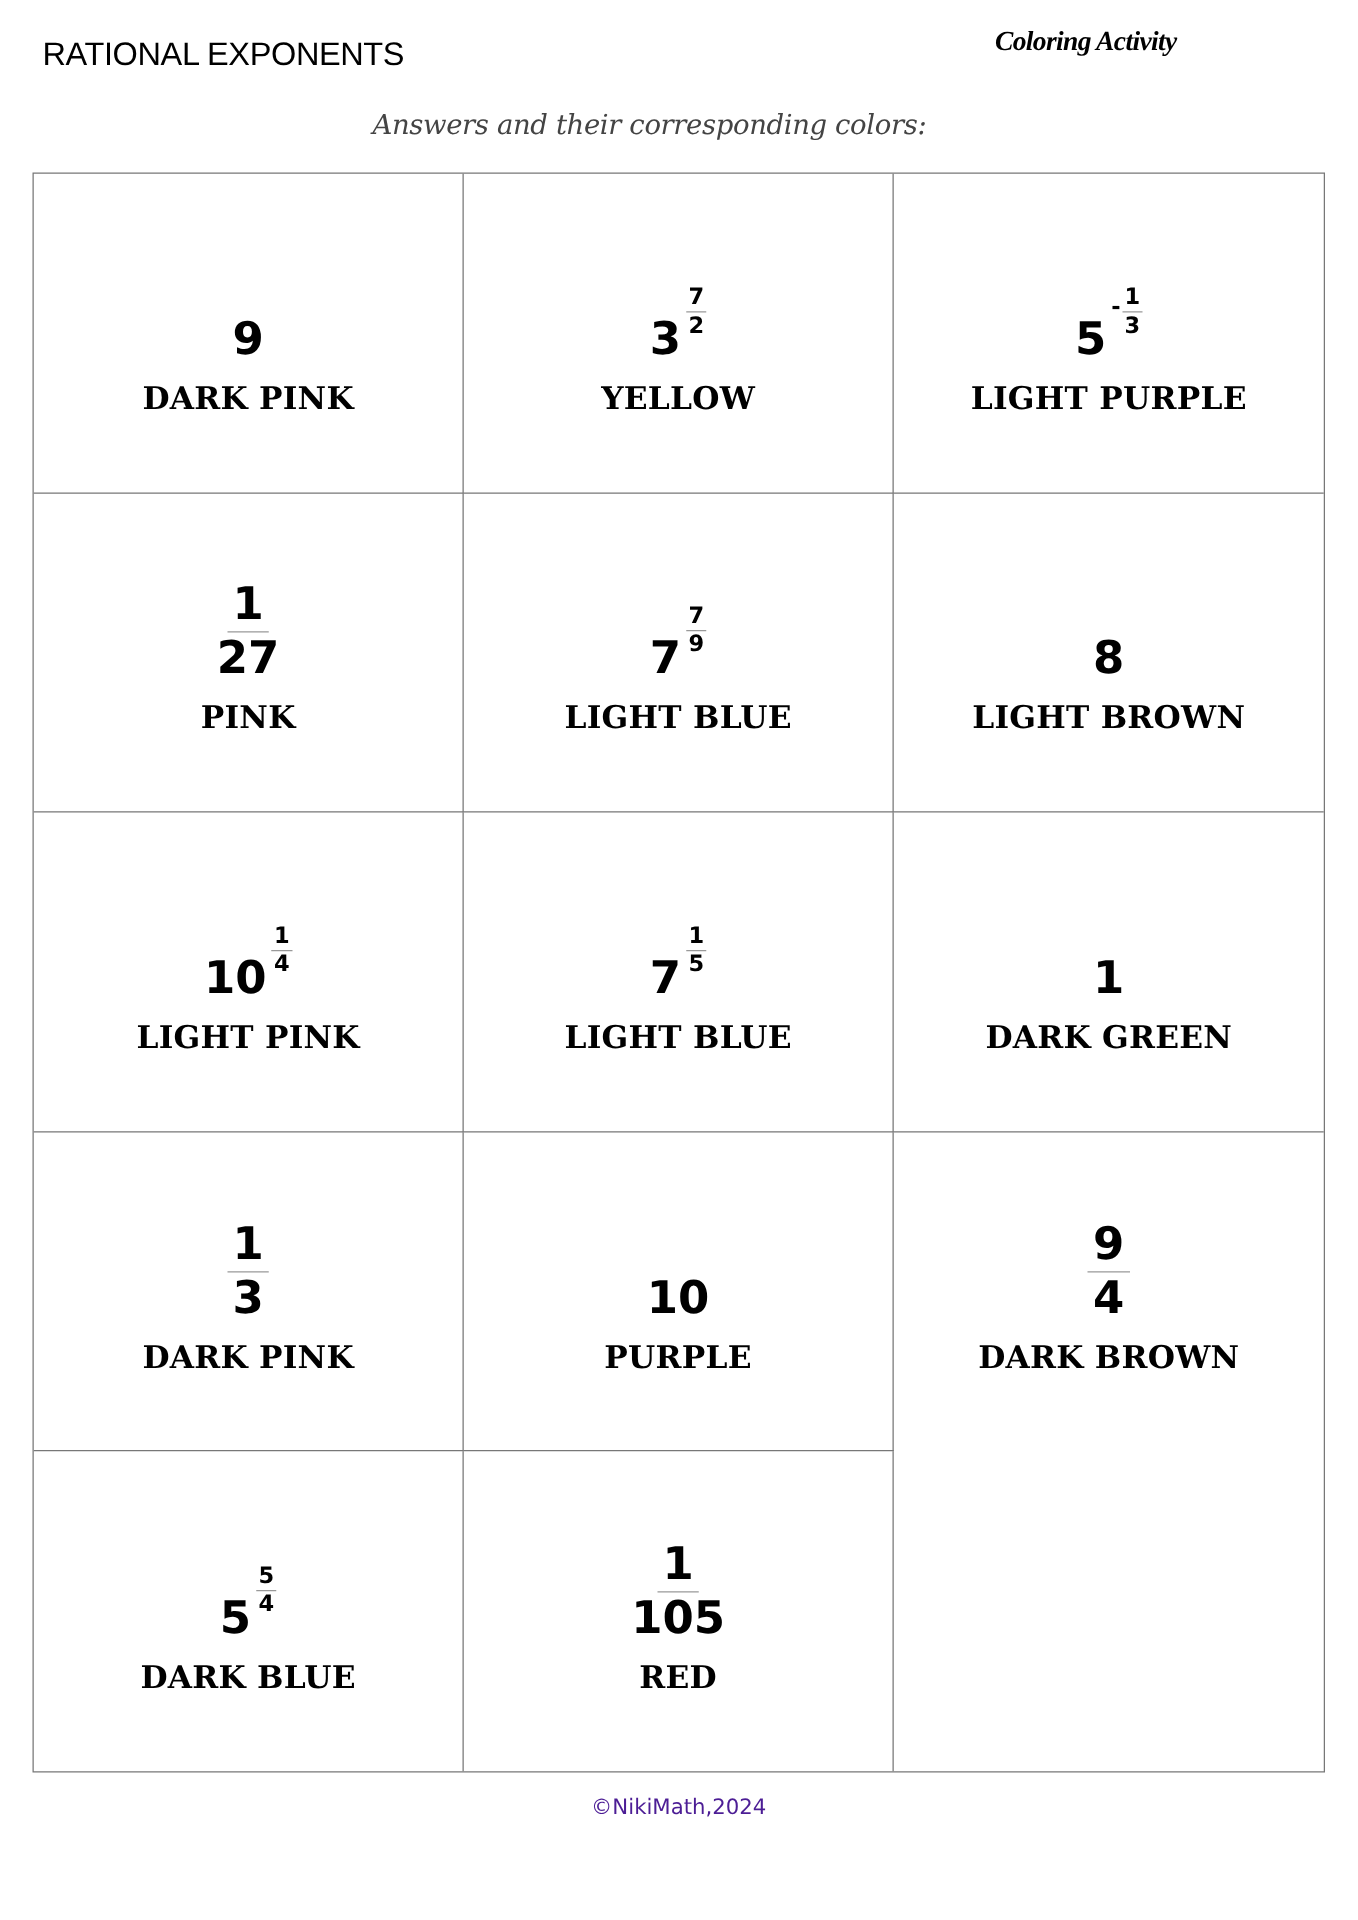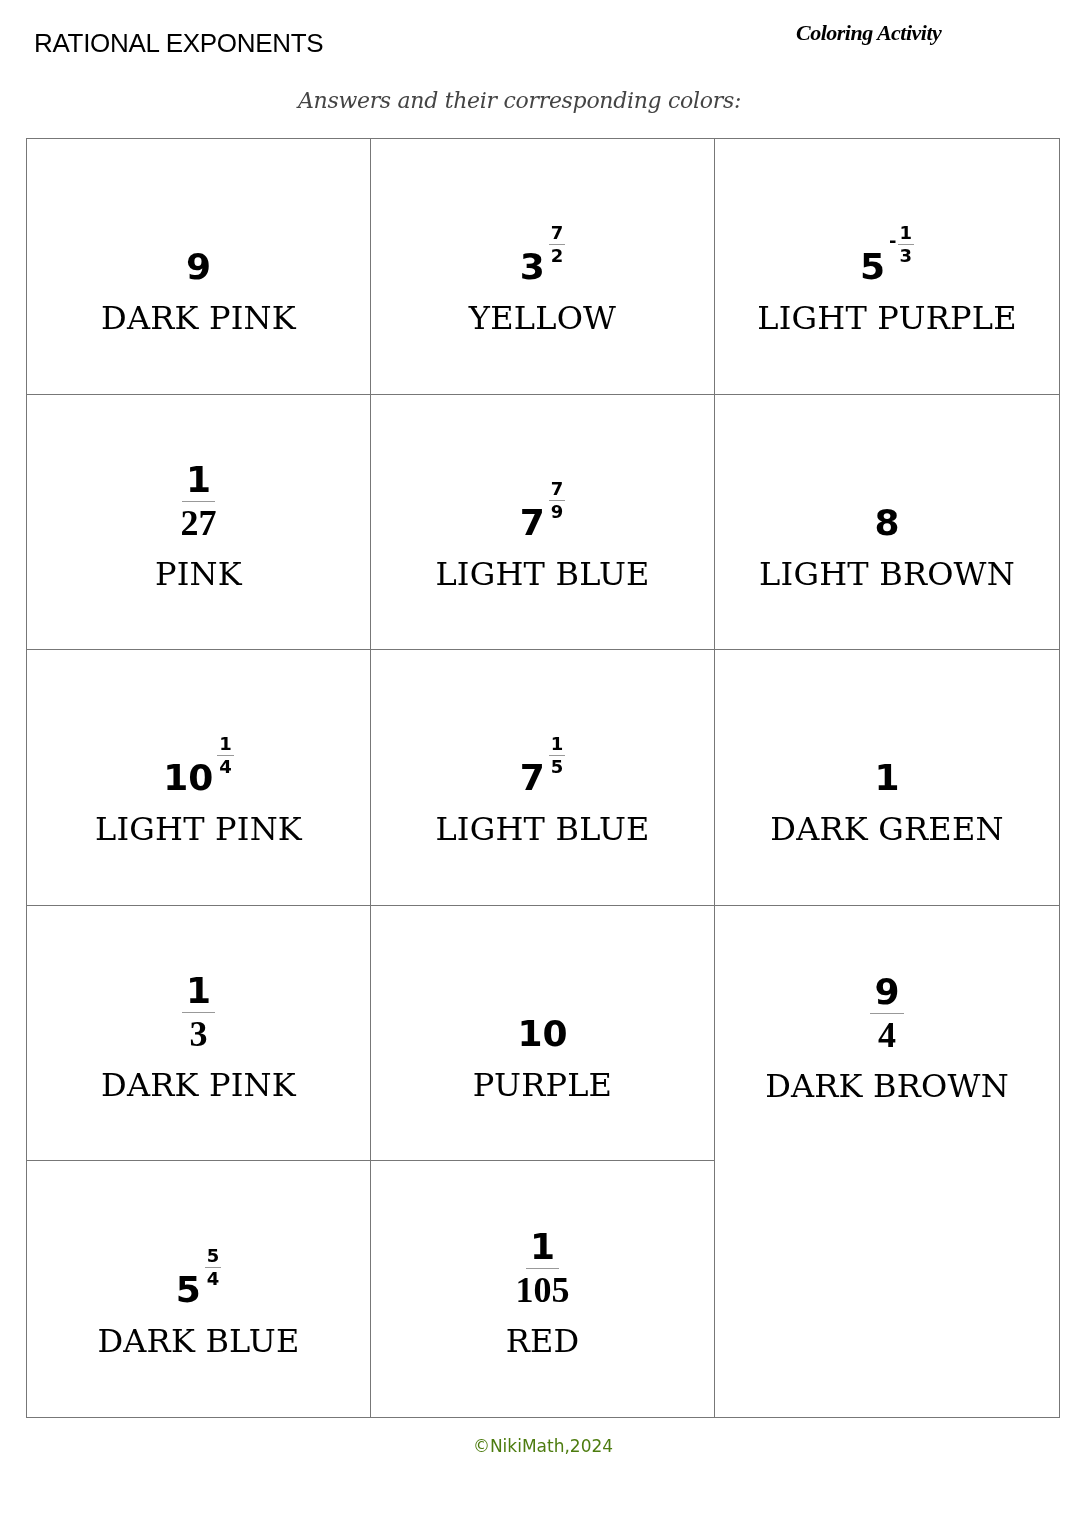--- a/index.html
+++ b/index.html
@@ -13,23 +13,23 @@
   .cell:nth-last-child(-n+3) { border-bottom: none; }
   .expr { font-family: "DejaVu Sans", sans-serif; font-weight: bold; font-size: 36px; height: 90px; display: flex; align-items: flex-end; justify-content: center; margin-bottom: 14px; }
   .base { line-height: 1; }
   .exp { display: inline-flex; align-items: flex-end; margin-left: 4px; margin-bottom: 20px; font-size: 18px; font-weight: bold; }
   .exp .sign { margin-right: 1px; margin-bottom: 14px; }
   .frac { display: inline-flex; flex-direction: column; align-items: center; line-height: 1; }
   .frac .num { padding: 0 2px 2px 2px; border-bottom: 1px solid #999; }
   .frac .den { padding-top: 2px; }
   .bigfrac { display: inline-flex; flex-direction: column; align-items: center; line-height: 1; font-size: 36px; }
   .bigfrac .num { padding: 0 4px 3px 4px; border-bottom: 1px solid #999; }
-  .bigfrac .den { padding-top: 3px; font-family: Liberation Serif, serif; }
-  .label { font-family: "DejaVu Serif", serif; font-weight: normal; font-size: 32px; letter-spacing: 0.2px; }
-  .footer { position: absolute; left: 0; width: 1086px; top: 1436px; text-align: center; font-family: "DejaVu Sans", sans-serif; font-size: 17px; color: #4d7c0f; }
+  .bigfrac .den { padding-top: 3px; }
+  .label { font-family: "DejaVu Serif", serif; font-weight: bold; font-size: 25px; letter-spacing: 0.2px; }
+  .footer { position: absolute; left: 0; width: 1086px; top: 1436px; text-align: center; font-family: "DejaVu Sans", sans-serif; font-size: 17px; color: #4c1d95; }
 </style>
 </head>
 <body>
 
 <div class="title-left">RATIONAL EXPONENTS</div>
 <div class="title-right">Coloring Activity</div>
 <div class="subtitle">Answers and their corresponding colors:</div>
 
 <div class="grid">
 

